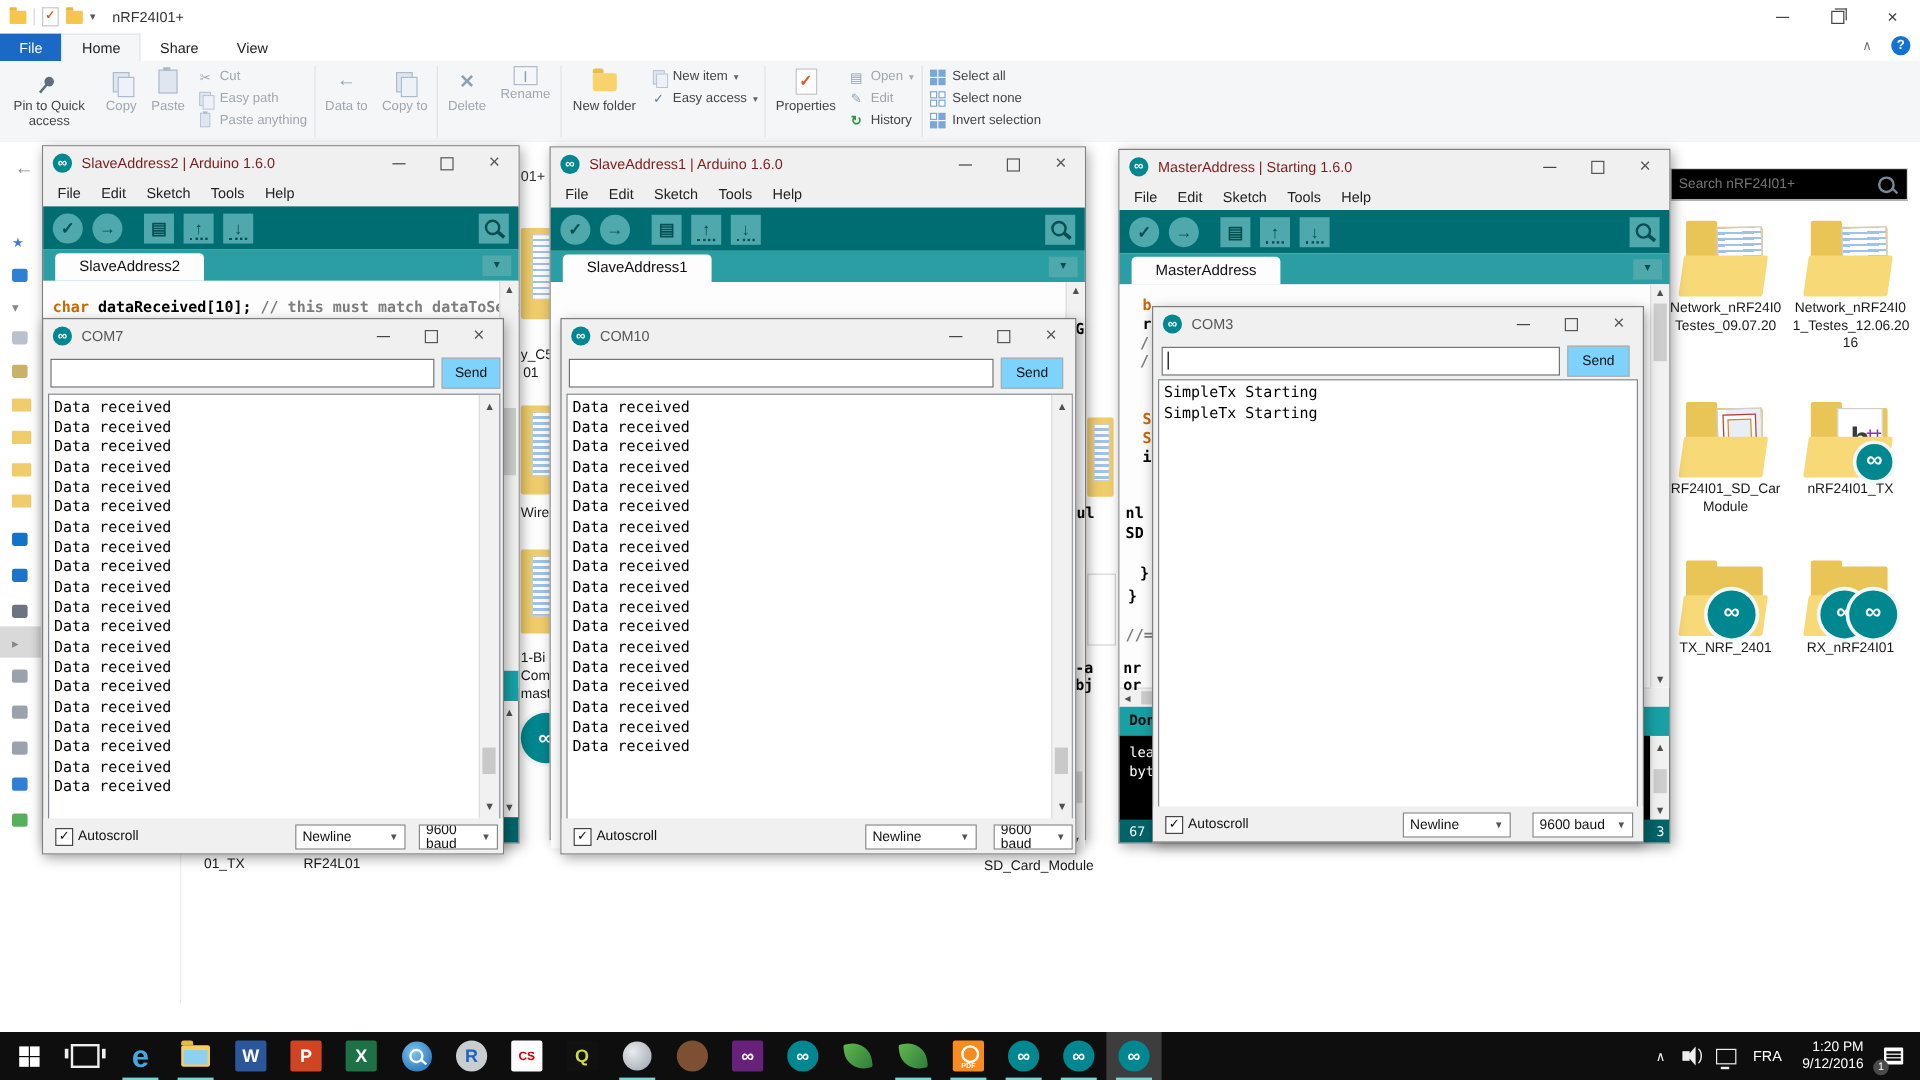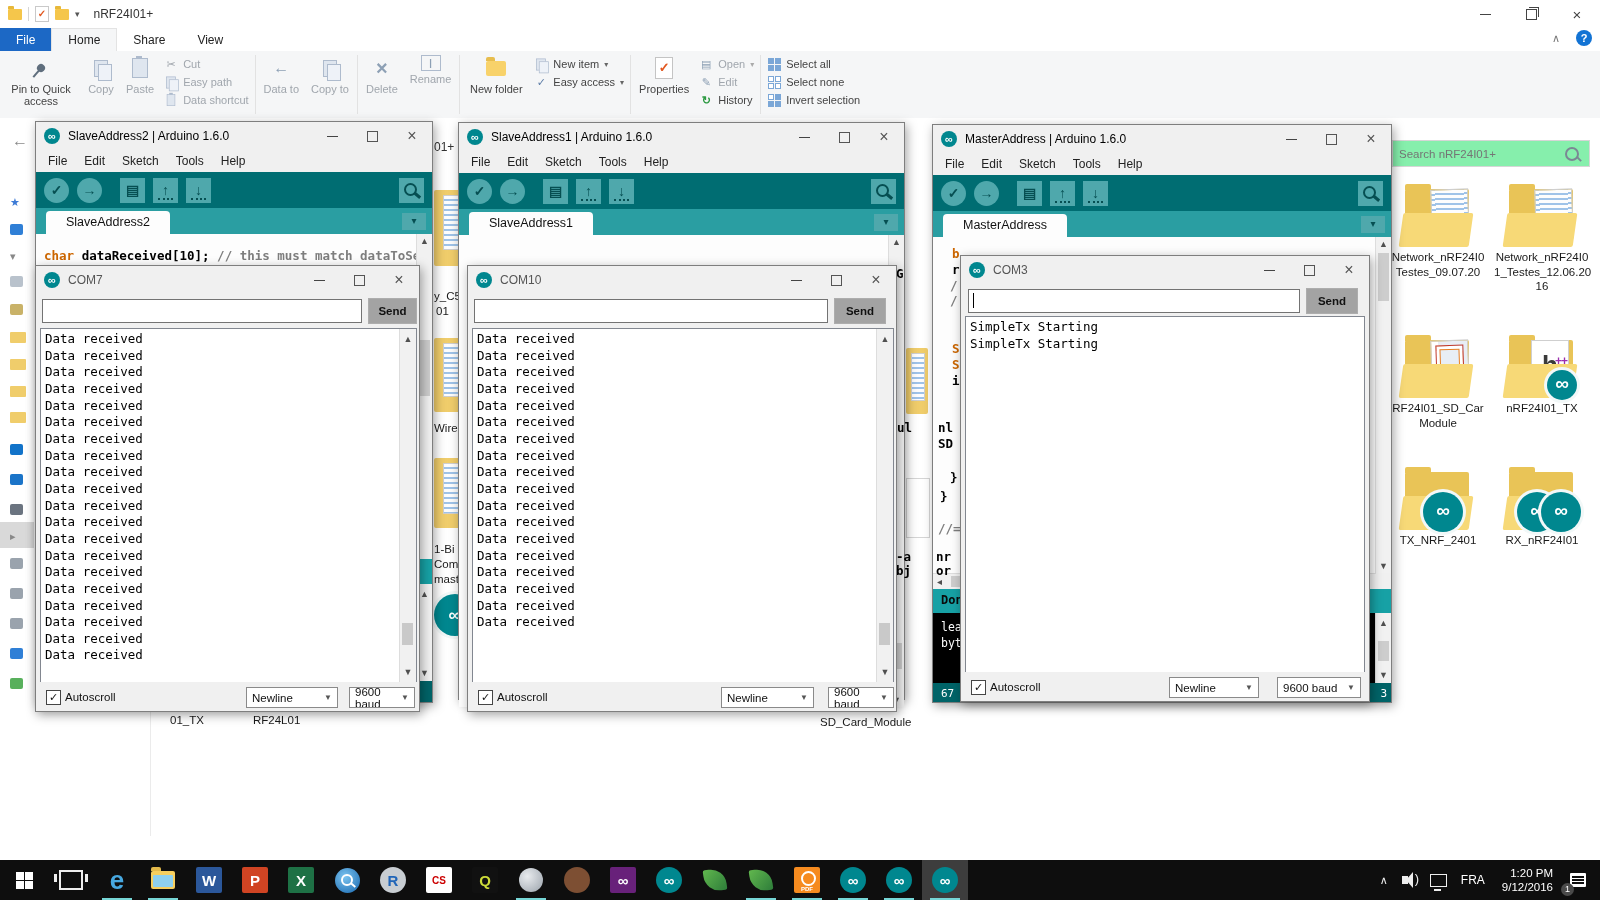--- a/index.html
+++ b/index.html
@@ -51,21 +51,21 @@
   .y-folder::before{content:"";position:absolute;left:0;top:-4px;width:9px;height:4px;background:#e7bd4e;border-radius:2px 2px 0 0;}
   .chk-doc{width:16px;height:20px;background:#fff;border:1px solid #c4c4c4;color:#e2571f;font-weight:bold;font-size:13px;line-height:19px;text-align:center;}
   .grid4{display:grid;grid-template-columns:6px 6px;grid-template-rows:6px 6px;gap:1px;}
   .grid4 i{background:#7ba7d7;}
   .grid4.empty i{background:#fff;border:1px solid #7ba7d7;box-sizing:border-box;}
   .grid4.mix i:nth-child(1){background:#fff;border:1px solid #7ba7d7;box-sizing:border-box;}
   
   #addr-row{position:absolute;left:0;top:118px;width:1600px;height:54px;background:#fff;}
   #back-arrow{position:absolute;left:12px;top:14px;font-size:16px;color:#8a8a8a;}
   #addr-frag{position:absolute;left:434px;top:22px;font-size:12px;color:#333;}
-  #search-box{position:absolute;left:1392px;top:22px;width:196px;height:25px;border:1px solid #d6d6d6;background:#86efac;display:flex;align-items:center;}
+  #search-box{position:absolute;left:1392px;top:22px;width:196px;height:25px;border:1px solid #d6d6d6;background:#000000;display:flex;align-items:center;}
   #search-box input{border:none;outline:none;flex:1;font-size:11.5px;color:#666;padding-left:6px;font-family:"Liberation Sans",sans-serif;background:transparent;}
   .mag{width:10px;height:10px;border:2px solid #7b8794;border-radius:50%;position:relative;margin-right:10px;}
   .mag::after{content:"";position:absolute;left:9px;top:9px;width:6px;height:2px;background:#7b8794;transform:rotate(45deg);}
   #nav-divider{position:absolute;left:150px;top:172px;width:1px;height:664px;background:#ebebeb;}
   #nav-sel-row{position:absolute;left:0;top:522px;width:34px;height:26px;background:#d9d9d9;}
   
   .folder-cell{position:absolute;width:96px;text-align:center;}
   .ficon{position:relative;width:74px;height:62px;margin:0 auto;}
   .f-back{position:absolute;left:4px;top:4px;width:64px;height:52px;background:#e9c457;border-radius:2px;}
   .f-back::before{content:"";position:absolute;left:0;top:-5px;width:26px;height:6px;background:#e9c457;border-radius:2px 2px 0 0;}
@@ -89,21 +89,21 @@
   #statusbar{position:absolute;left:0;top:836px;width:1600px;height:24px;background:#fff;border-top:1px solid #e0e0e0;}
   #status-items{position:absolute;left:16px;top:5px;font-size:11.5px;color:#333;}
   #status-sep{position:absolute;left:120px;top:3px;width:1px;height:18px;background:#e4e4e4;}
   .view-toggle{position:absolute;top:4px;width:16px;height:14px;border:1px solid #b9b9b9;background:#fdfdfd;}
   .view-toggle.sel{border-color:#4aa3df;background:#e5f1fb;}
   
   .awin{position:absolute;background:#f0f0f0;border:1px solid #7e7e7e;box-shadow:2px 3px 10px rgba(0,0,0,.35);box-sizing:border-box;}
   .atitle{position:absolute;left:0;top:0;right:0;height:28px;background:#f0f0f0;display:flex;align-items:center;gap:8px;padding-left:8px;}
   .ard-logo{width:16px;height:16px;border-radius:50%;background:#00878f;color:#fff;font-size:11px;font-weight:bold;line-height:16px;text-align:center;flex:0 0 16px;}
   .ard-logo::before{content:"∞";}
-  .atitle .t{font-size:12px;color:#000000;white-space:nowrap;}
+  .atitle .t{font-size:12px;color:#7f1d1d;white-space:nowrap;}
   .wc-row{margin-left:auto;display:flex;}
   .wc{width:40px;height:26px;display:flex;align-items:center;justify-content:center;color:#555;}
   .amenu{position:absolute;left:0;top:28px;right:0;height:22px;background:#f0f0f0;border-bottom:1px solid #dadada;display:flex;align-items:center;gap:17px;padding-left:12px;font-size:12px;color:#222;}
   .atoolbar{position:absolute;left:0;top:50px;right:0;height:36px;background:#006d72;display:flex;align-items:center;gap:8px;padding-left:8px;}
   .tbtn{width:25px;height:25px;background:#4fa8ac;color:#064f52;font-weight:bold;font-size:14px;display:flex;align-items:center;justify-content:center;}
   .tbtn.round{border-radius:50%;}
   .tbtn.dots{position:relative;}
   .tbtn.dots::after{content:"";position:absolute;bottom:3px;left:5px;right:5px;border-bottom:2px dotted #064f52;}
   .serialbtn{margin-left:auto;margin-right:8px;width:25px;height:25px;background:#4fa8ac;position:relative;}
   .serialbtn::before{content:"";position:absolute;left:5px;top:5px;width:9px;height:9px;border:2.5px solid #064f52;border-radius:50%;}
@@ -125,21 +125,21 @@
   .afoot{position:absolute;left:0;right:0;bottom:0;background:#006468;color:#fff;font-family:"DejaVu Sans Mono","Liberation Mono",monospace;font-size:11px;}
   .afoot .ln{position:absolute;left:8px;top:4px;}
   .afoot .fr{position:absolute;right:4px;top:4px;}
   .frag{position:absolute;font-family:"DejaVu Sans Mono","Liberation Mono",monospace;font-weight:bold;font-size:12.5px;white-space:pre;}
   
   .smwin{position:absolute;background:#f0f0f0;border:1px solid #7e7e7e;box-shadow:2px 3px 10px rgba(0,0,0,.35);box-sizing:border-box;}
   .sm-title{position:absolute;left:0;top:0;right:0;height:28px;display:flex;align-items:center;gap:8px;padding-left:8px;}
   .sm-title .t{font-size:12px;color:#555;}
   .sm-input{position:absolute;height:22px;background:#fff;border:1px solid #737373;}
   .caret-bar{position:absolute;left:4px;top:3px;width:1px;height:15px;background:#000;}
-  .sm-send{position:absolute;height:24px;background:#a3a3a3;border:1px solid #adadad;font-size:11.5px;color:#111;display:flex;align-items:center;justify-content:center;font-weight:bold;}
+  .sm-send{position:absolute;height:24px;background:#7dd3fc;border:1px solid #adadad;font-size:11.5px;color:#111;display:flex;align-items:center;justify-content:center;}
   .sm-out{position:absolute;background:#fff;border:1px solid #828790;overflow:hidden;font-family:"DejaVu Sans Mono","Liberation Mono",monospace;font-size:12.5px;line-height:16.65px;padding:2px 0 0 4px;box-sizing:border-box;color:#000;}
   .sm-sb{position:absolute;top:0;bottom:0;right:0;width:16px;background:#f1f1f1;border-left:1px solid #ddd;}
   .sm-sb .ar{position:absolute;left:0;width:100%;text-align:center;font-size:9px;color:#505050;font-family:"Liberation Sans",sans-serif;}
   .sm-sb .thumb{position:absolute;left:2px;width:11px;background:#c9c9c9;}
   .sm-foot{position:absolute;left:0;right:0;bottom:0;height:29px;background:#f0f0f0;}
   .cb{position:absolute;width:13px;height:13px;background:#fff;border:1px solid #454545;font-size:11px;line-height:12px;text-align:center;color:#111;}
   .cb::before{content:"✓";}
   .cb-lab{position:absolute;font-size:11.5px;color:#111;}
   .dd{position:absolute;height:21px;background:#fff;border:1px solid #8a8a8a;font-size:11.5px;color:#111;display:flex;align-items:center;padding:0 5px;box-sizing:border-box;overflow:hidden;}
   .dd .arr{margin-left:auto;color:#555;font-size:8px;}
@@ -254,21 +254,21 @@
         <div class="rb-small dis">
             <span class="si">
               <span class="pagepair" style="transform:scale(.7)"></span>
             </span>
             <span>Easy path</span>
           </div>
         <div class="rb-small dis">
             <span class="si">
               <span class="clip" style="transform:scale(.6)"></span>
             </span>
-            <span>Data shortcut</span>
+            <span>Paste anything</span>
           </div>
       </div>
       <div class="rb-sep"></div>
       <div class="rb-big dis">
         <span class="rb-ico" style="color:#8da0b5;font-size:16px">←</span>
         <span class="lab">Data to</span>
       </div>
       <div class="rb-big dis">
         <span class="rb-ico">
             <span class="pagepair"></span>
@@ -578,21 +578,21 @@
   <div id="sa1-frags" style="position:absolute;left:0;top:0;z-index:13">
       <span class="frag pl" style="left: 896px; top: 266px;">G</span>
       <span class="frag pl" style="left: 897px; top: 420px;">ul</span>
       <span class="frag pl" style="left: 896px; top: 549px;">-a</span>
       <span class="frag pl" style="left: 896px; top: 563px;">bj</span>
     </div>
 
   <div class="awin" id="win-ma" style="left:932px;top:124px;width:460px;height:579px;z-index:24">
     <div class="atitle">
       <span class="ard-logo"></span>
-      <span class="t">MasterAddress | Arduino 1.6.0</span>
+      <span class="t">MasterAddress | Starting 1.6.0</span>
       <div class="wc-row">
         <span class="wc">
             <span class="g-min"></span>
           </span>
         <span class="wc">
             <span style="width:9px;height:9px;border:1px solid #555"></span>
           </span>
         <span class="wc">×</span>
       </div>
     </div>

